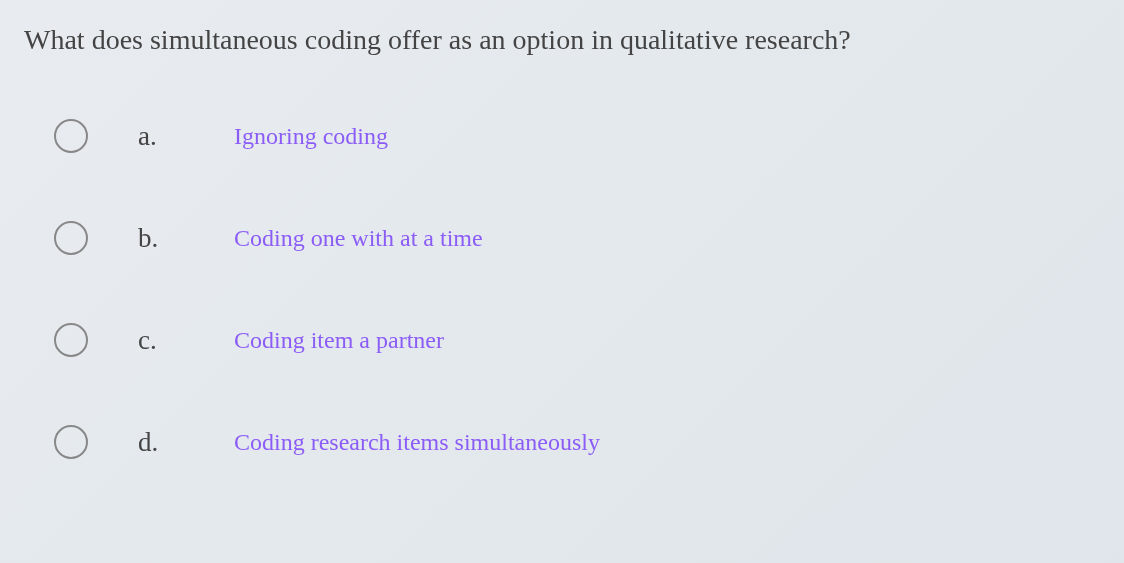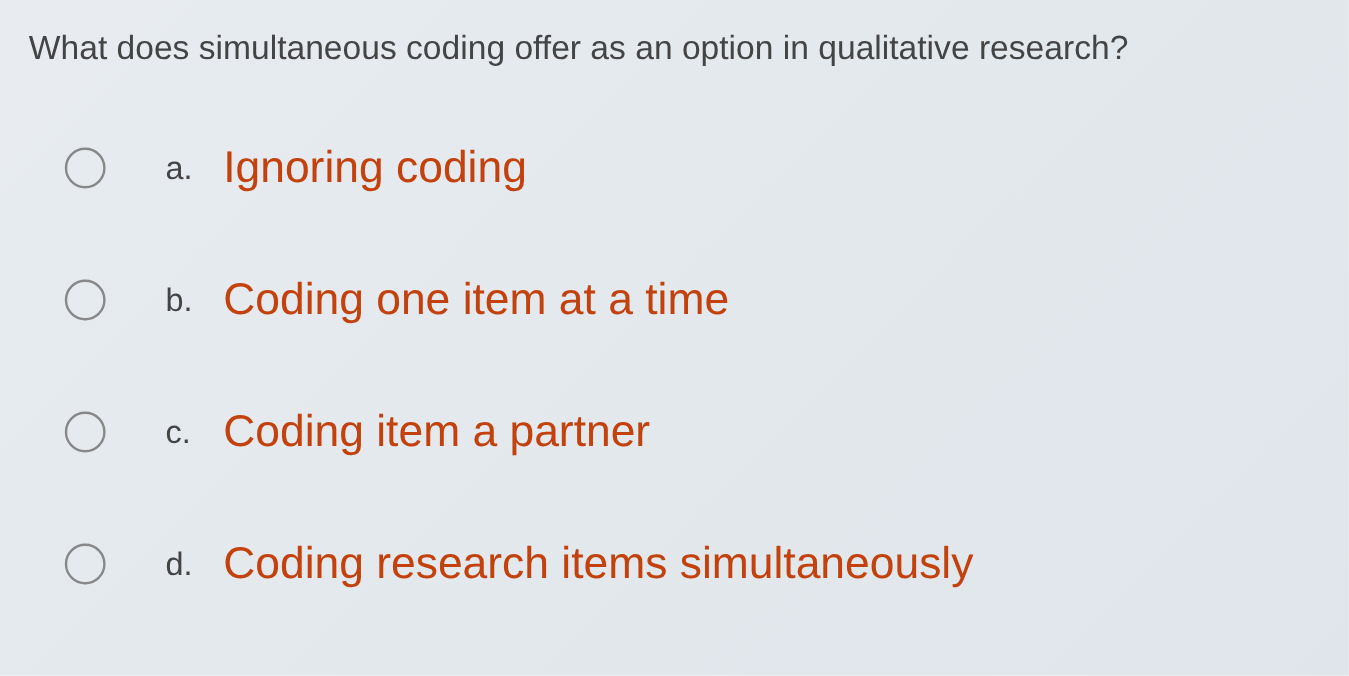--- a/index.html
+++ b/index.html
@@ -1,18 +1,19 @@
 <!DOCTYPE html>
 <html><head>
   <meta charset="utf-8">
   <style>
     * {
       margin: 0;
       padding: 0;
       box-sizing: border-box;
+      font-family: Liberation Serif, serif;
     }
     body {
       width: 1124px;
       height: 563px;
       background: linear-gradient(135deg, #e8ecf0 0%, #dfe5ea 100%);
       font-family: Arial, Helvetica, sans-serif;
       padding: 20px 24px;
       color: #3a3a3a;
       overflow: hidden;
     }
@@ -40,40 +41,41 @@
       margin-right: 50px;
       cursor: pointer;
     }
     .option-letter {
       font-size: 27px;
       color: #444;
       margin-right: 18px;
       min-width: 30px;
     }
     .option-text {
-      font-size: 37px;
-      color: #c2410c;
+      font-size: 24px;
+      color: #8b5cf6;
+      margin-left: 48px;
     }
   </style>
 </head>
 <body>
 
 <div class="question-text">What does simultaneous coding offer as an option in qualitative research?</div>
 
 <div class="options-container">
   <div class="option-row">
     <div class="radio-button"></div>
     <span class="option-letter">a.</span>
     <span class="option-text">Ignoring coding</span>
   </div>
 
   <div class="option-row">
     <div class="radio-button"></div>
     <span class="option-letter">b.</span>
-    <span class="option-text">Coding one item at a time</span>
+    <span class="option-text">Coding one with at a time</span>
   </div>
 
   <div class="option-row">
     <div class="radio-button"></div>
     <span class="option-letter">c.</span>
     <span class="option-text">Coding item a partner</span>
   </div>
 
   <div class="option-row">
     <div class="radio-button"></div>

